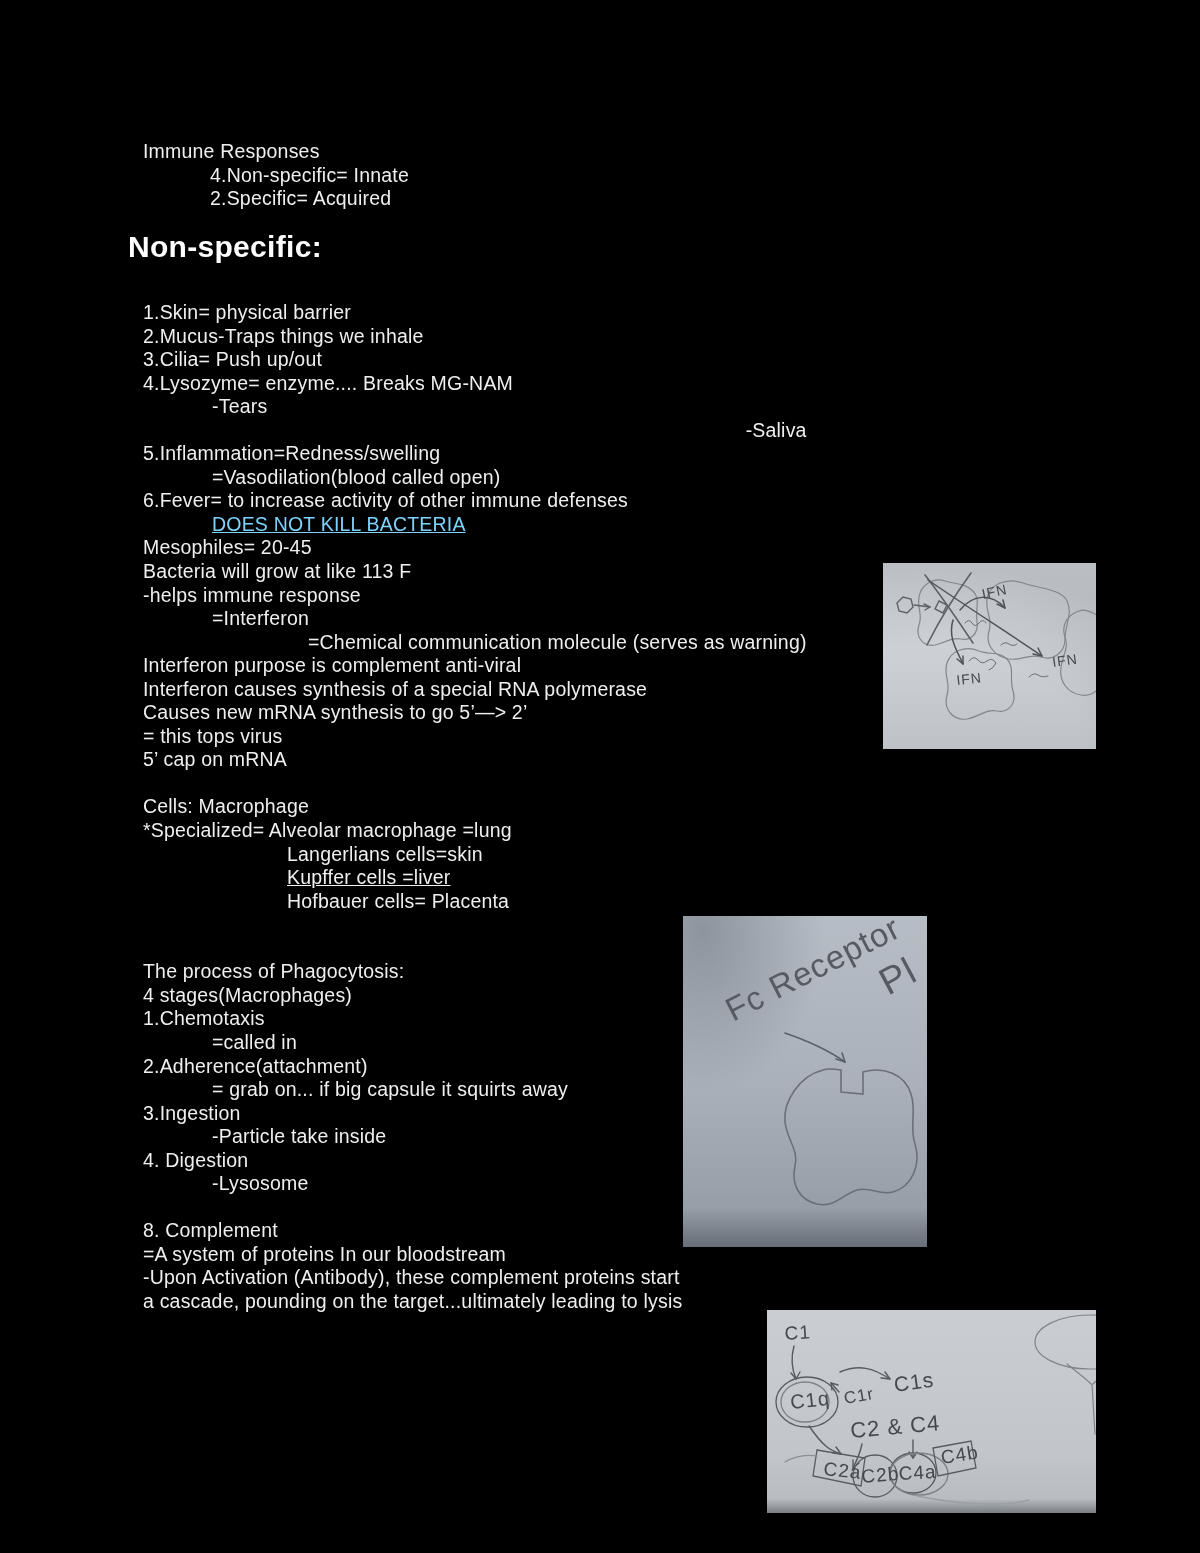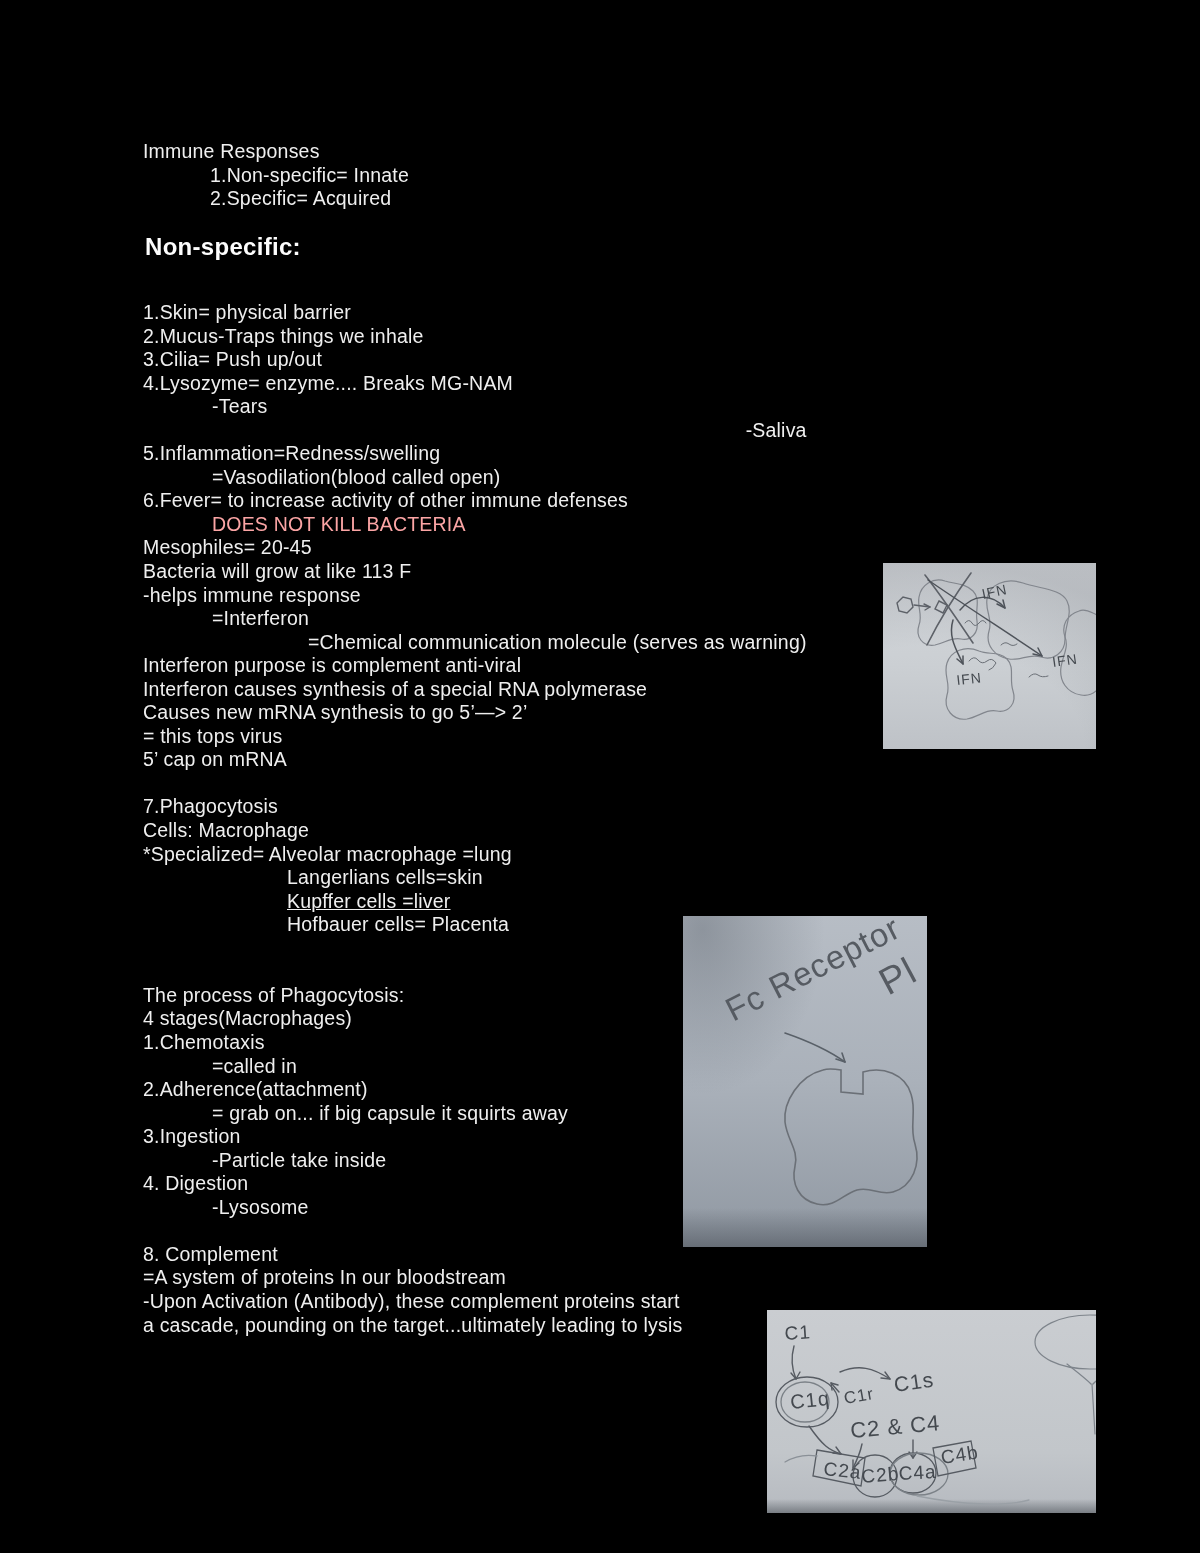--- a/index.html
+++ b/index.html
@@ -5,65 +5,64 @@
   html,body{margin:0;padding:0;background:#000;}
   .canvas{
     position:relative;width:1096px;height:1553px;background:#000;overflow:hidden;
     font-family:"Liberation Sans",sans-serif;color:#efefef;
     -webkit-font-smoothing:antialiased;
   }
   .line{height:23.55px;font-size:19.5px;line-height:23.55px;white-space:pre;letter-spacing:.2px;}
   .title-block{position:absolute;left:143px;top:140px;}
   .sub{padding-left:67px;}
   .section-heading{
-    position:absolute;left:145px;top:231px;margin:0;
-    font-size:24px;line-height:32px;font-weight:700;letter-spacing:.3px;color:#fdfdfd;
+    position:absolute;left:128px;top:231px;margin:0;
+    font-size:30px;line-height:32px;font-weight:700;letter-spacing:.3px;color:#fdfdfd;
   }
   .notes{position:absolute;left:143px;top:301px;}
   figure{position:absolute;margin:0;padding:0;}
   svg{display:block;}
   .ink-text{font-family:"Liberation Sans",sans-serif;fill:#44494f;letter-spacing:1px;}
   .ink-text-light{font-family:"Liberation Sans",sans-serif;fill:#565b62;letter-spacing:1px;}
 </style>
 </head>
 <body>
 
 <div class="canvas">
 
   <div class="title-block">
     <div class="line">Immune Responses</div>
-    <div class="line sub">1.Non-specific= Innate</div>
+    <div class="line sub">4.Non-specific= Innate</div>
     <div class="line sub">2.Specific= Acquired</div>
   </div>
 
   <h1 class="section-heading">Non-specific:</h1>
 
   <div class="notes">
       <div class="line">1.Skin= physical barrier</div>
       <div class="line">2.Mucus-Traps things we inhale</div>
       <div class="line">3.Cilia= Push up/out</div>
       <div class="line">4.Lysozyme= enzyme.... Breaks MG-NAM</div>
       <div class="line" style="padding-left: 69px;">-Tears</div>
       <div class="line" style="padding-left: 69px; text-align: right;">-Saliva</div>
       <div class="line">5.Inflammation=Redness/swelling</div>
       <div class="line" style="padding-left: 69px;">=Vasodilation(blood called open)</div>
       <div class="line">6.Fever= to increase activity of other immune defenses</div>
-      <div class="line" style="padding-left: 69px; color: #fca5a5;">DOES NOT KILL BACTERIA</div>
+      <div class="line" style="padding-left: 69px; color: #7dd3fc; text-decoration: underline;">DOES NOT KILL BACTERIA</div>
       <div class="line">Mesophiles= 20-45</div>
       <div class="line">Bacteria will grow at like 113 F</div>
       <div class="line">-helps immune response</div>
       <div class="line" style="padding-left: 69px;">=Interferon</div>
       <div class="line" style="padding-left: 165px;">=Chemical communication molecule (serves as warning)</div>
       <div class="line">Interferon purpose is complement anti-viral</div>
       <div class="line">Interferon causes synthesis of a special RNA polymerase</div>
       <div class="line">Causes new mRNA synthesis to go 5’—&gt; 2’</div>
       <div class="line">= this tops virus</div>
       <div class="line">5’ cap on mRNA</div>
       <div class="line"></div>
-      <div class="line">7.Phagocytosis</div>
       <div class="line">Cells: Macrophage</div>
       <div class="line">*Specialized= Alveolar macrophage =lung</div>
       <div class="line" style="padding-left: 144px;">Langerlians cells=skin</div>
       <div class="line" style="padding-left: 144px; text-decoration: underline;">Kupffer cells =liver</div>
       <div class="line" style="padding-left: 144px;">Hofbauer cells= Placenta</div>
       <div class="line"></div>
       <div class="line"></div>
       <div class="line">The process of Phagocytosis:</div>
       <div class="line">4 stages(Macrophages)</div>
       <div class="line">1.Chemotaxis</div>

